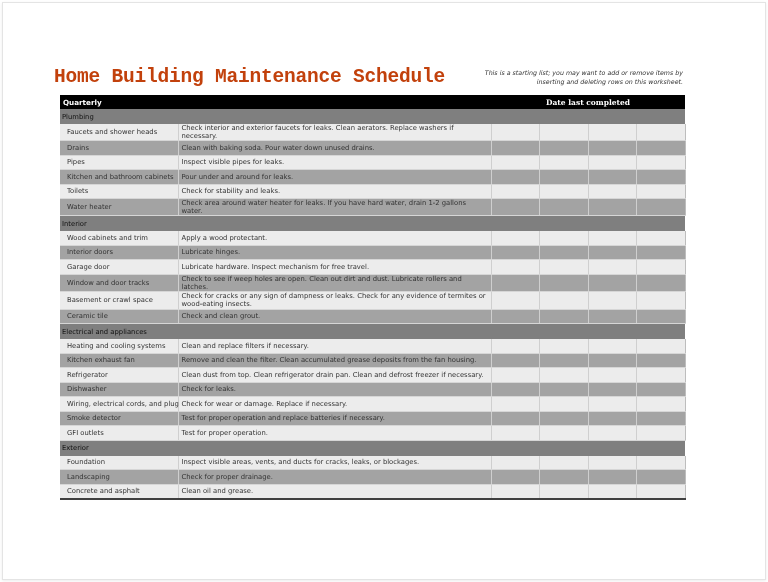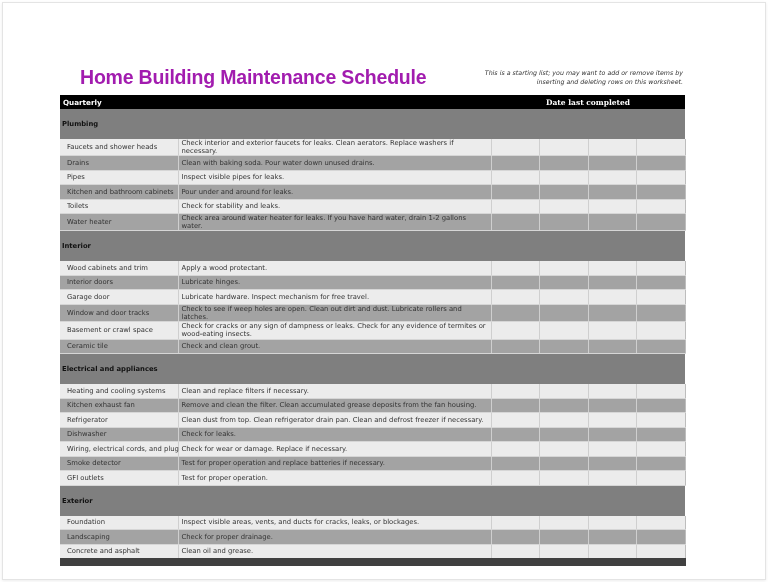--- a/index.html
+++ b/index.html
@@ -1,40 +1,40 @@
 <!DOCTYPE html>
 <html><head>
 <meta charset="utf-8">
 <style>
   html, body { margin:0; padding:0; }
   body { width:768px; height:582px; background:#ffffff; position:relative; overflow:hidden;
          font-family:"DejaVu Sans", sans-serif; color:#222; }
   .frame { position:absolute; left:2px; top:2px; width:762px; height:576px;
            border:1px solid #e4e4e4; box-shadow:0 1px 3px rgba(0,0,0,0.08); background:#fff; }
-  .title { position:absolute; left:80px; top:66px; font-family:Liberation Sans, sans-serif;
-           font-weight:bold; font-size:19.5px; color:#a21caf; letter-spacing:-0.2px; white-space:nowrap; }
+  .title { position:absolute; left:54px; top:66px; font-family:Liberation Mono, monospace;
+           font-weight:bold; font-size:19.5px; color:#c2410c; letter-spacing:-0.2px; white-space:nowrap; }
   .note { position:absolute; left:480px; top:69px; width:203px; text-align:right;
           font-size:6.3px; font-style:italic; line-height:8.5px; color:#333; }
   table.sched { position:absolute; left:60px; top:95px; width:625px; border-collapse:collapse;
                 table-layout:fixed; font-size:6.8px; }
   table.sched col.c-item { width:118px; }
   table.sched col.c-task { width:313px; }
   table.sched col.c-date { width:48.5px; }
   tr.hdr td { background:#000; color:#fff; font-weight:bold; height:14px; padding:0 3px; font-size:7.2px;margin-left:17px; }
   tr.hdr td.date-hdr { text-align:center; font-family:"DejaVu Serif", serif; font-size:7.5px; }
-  tr.sec td { background:#7f7f7f; color:#111; font-weight:bold; height:30px; padding:0 2px; font-size:6.8px; }
+  tr.sec td { background:#7f7f7f; color:#111; font-weight:normal; height:15px; padding:0 2px; font-size:6.8px; }
   tr.row td { height:13.5px; padding:0 3px; border-right:1.5px solid #cfcfcf; border-bottom:1px solid #d6d6d6;
               color:#333; vertical-align:middle; line-height:8px; }
   tr.row td.item { padding-left:7px; white-space:nowrap; overflow:visible; }
   tr.row td.task { white-space:normal; }
   tr.row td:last-child { border-right:1px solid #bdbdbd; }
   tr.row.alt td { background:#ececec; }
   tr.row.plain td { background:#a3a3a3; }
   tr.row.tall td { height:17px; }
-  tr.row.last td { border-bottom:8px solid #404040; }
+  tr.row.last td { border-bottom:2px solid #404040; }
 </style>
 </head>
 <body>
 
 <div class="frame"></div>
 
 <div class="title">Home Building Maintenance Schedule</div>
 <div class="note">This is a starting list; you may want to add or remove items by inserting and deleting rows on this worksheet.</div>
 
 <table class="sched">

